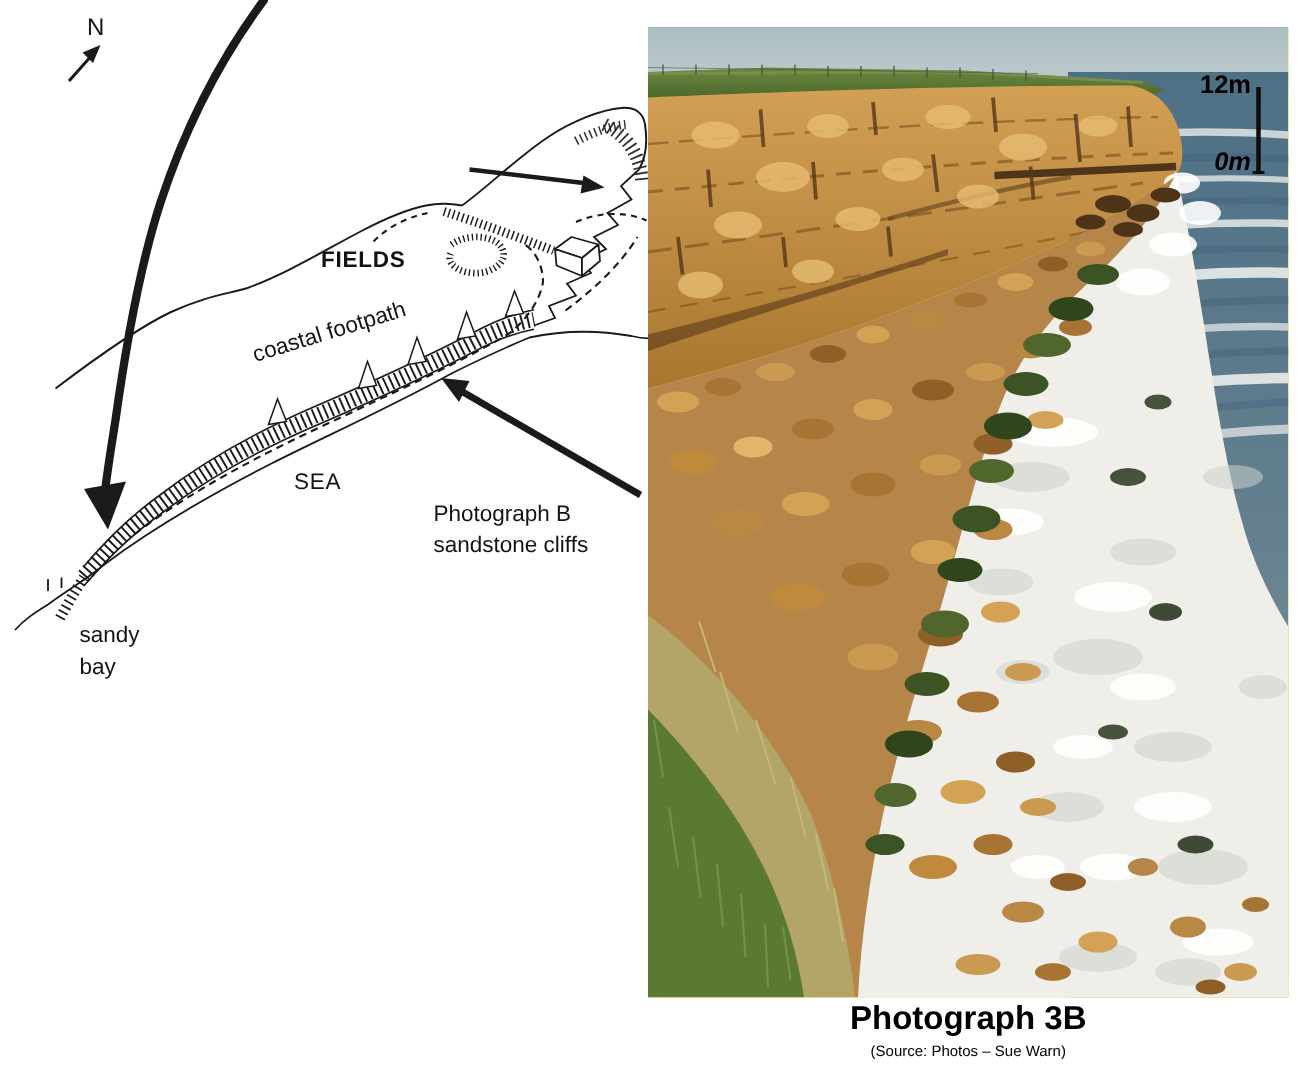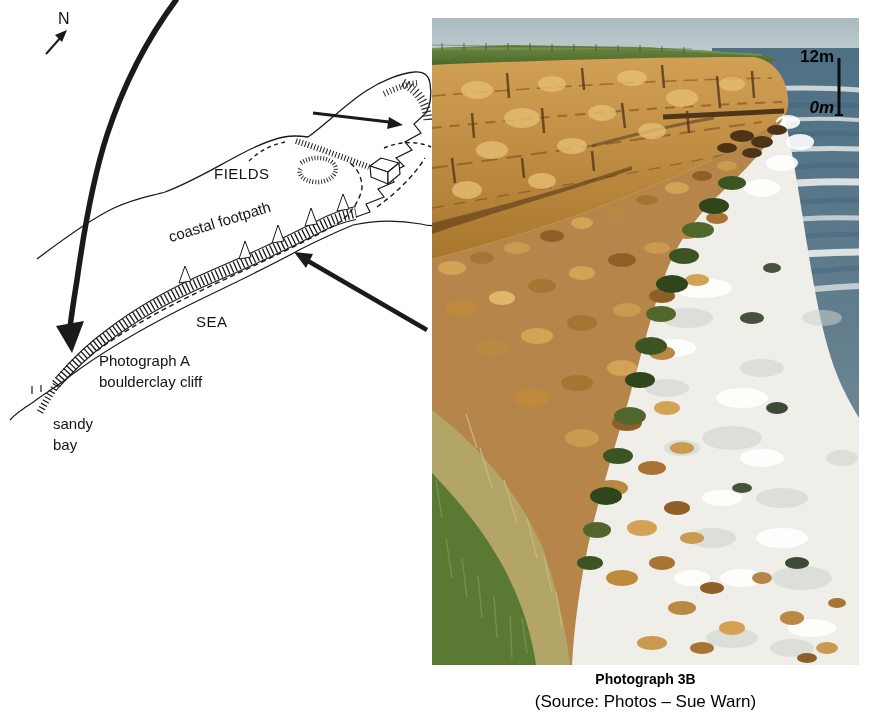--- a/index.html
+++ b/index.html
@@ -3,34 +3,34 @@
 <meta charset="utf-8">
 <style>
   html,body{margin:0;padding:0;background:#fff;}
   body{width:870px;height:720px;font-family:"Liberation Sans",sans-serif;}
   .fig{position:relative;width:870px;height:720px;background:#fff;overflow:hidden;}
   .map{position:absolute;left:0;top:0;width:445px;height:465px;}
   .map svg{position:absolute;left:0;top:0;}
   .maplabel{position:absolute;color:#131313;font-size:15px;line-height:21px;white-space:nowrap;}
   .lbl-n{left:58px;top:8px;font-size:16px;}
   .lbl-towards{left:257px;top:66px;}
-  .lbl-fields{left:214px;top:163px;letter-spacing:.5px;}
+  .lbl-fields{left:214px;top:163px;letter-spacing:.5px;font-weight:bold;}
   .lbl-footpath{left:172px;top:226px;transform:rotate(-17deg);transform-origin:0 100%;}
   .lbl-sea{left:196px;top:311px;letter-spacing:.5px;}
   .lbl-photoa{left:99px;top:350px;}
   .lbl-sandy{left:53px;top:413px;}
   .lbl-photob{left:289px;top:332px;}
   .photo{position:absolute;left:432px;top:18px;width:427px;height:647px;overflow:hidden;background:#fde047;}
   .photo svg{position:absolute;left:0;top:0;}
   .scale-label{position:absolute;color:#000;font-size:17px;font-weight:600;line-height:20px;}
   .scale-12{right:25px;top:29px;}
   .scale-0{right:25px;top:80px;font-style:italic;}
   .caption{position:absolute;left:432px;top:668px;width:427px;text-align:center;color:#000;}
-  .caption .title{font-size:14px;font-weight:700;line-height:22px;}
-  .caption .source{font-size:17px;line-height:20px;margin-top:2px;}
+  .caption .title{font-size:22px;font-weight:700;line-height:22px;}
+  .caption .source{font-size:10px;line-height:20px;margin-top:2px;}
   .ink{stroke:#1a1a1a;fill:none;}
 </style>
 </head>
 <body>
 
 <div class="fig">
 
   <div class="map">
     <svg width="445" height="465" viewBox="0 0 445 465">
 
@@ -98,27 +98,27 @@
       <g>
         <path class="ink" stroke-width="4.5" d="M427,330 L308,261"></path>
         <polygon points="294,252 313,254 306,268" fill="#1a1a1a"></polygon>
       </g>
     </svg>
 
     <span class="maplabel lbl-n">N</span>
     <span class="maplabel lbl-fields">FIELDS</span>
     <span class="maplabel lbl-footpath">coastal footpath</span>
     <span class="maplabel lbl-sea">SEA</span>
-    <span class="maplabel lbl-photoa">
-      <span>Photograph A</span><br>
-      <span>boulderclay cliff</span>
-    </span>
     <span class="maplabel lbl-sandy">
       <span>sandy</span><br>
       <span>bay</span>
+    </span>
+    <span class="maplabel lbl-photob">
+      <span>Photograph B</span><br>
+      <span>sandstone cliffs</span>
     </span>
   </div>
 
   <div class="photo">
     <svg width="427" height="647" viewBox="0 0 427 647">
       <defs>
         <linearGradient id="skyG" x1="0" y1="0" x2="0" y2="1">
           <stop offset="0" stop-color="#a9bcc1"></stop>
             <stop offset="1" stop-color="#c3ced0"></stop>
         </linearGradient>

